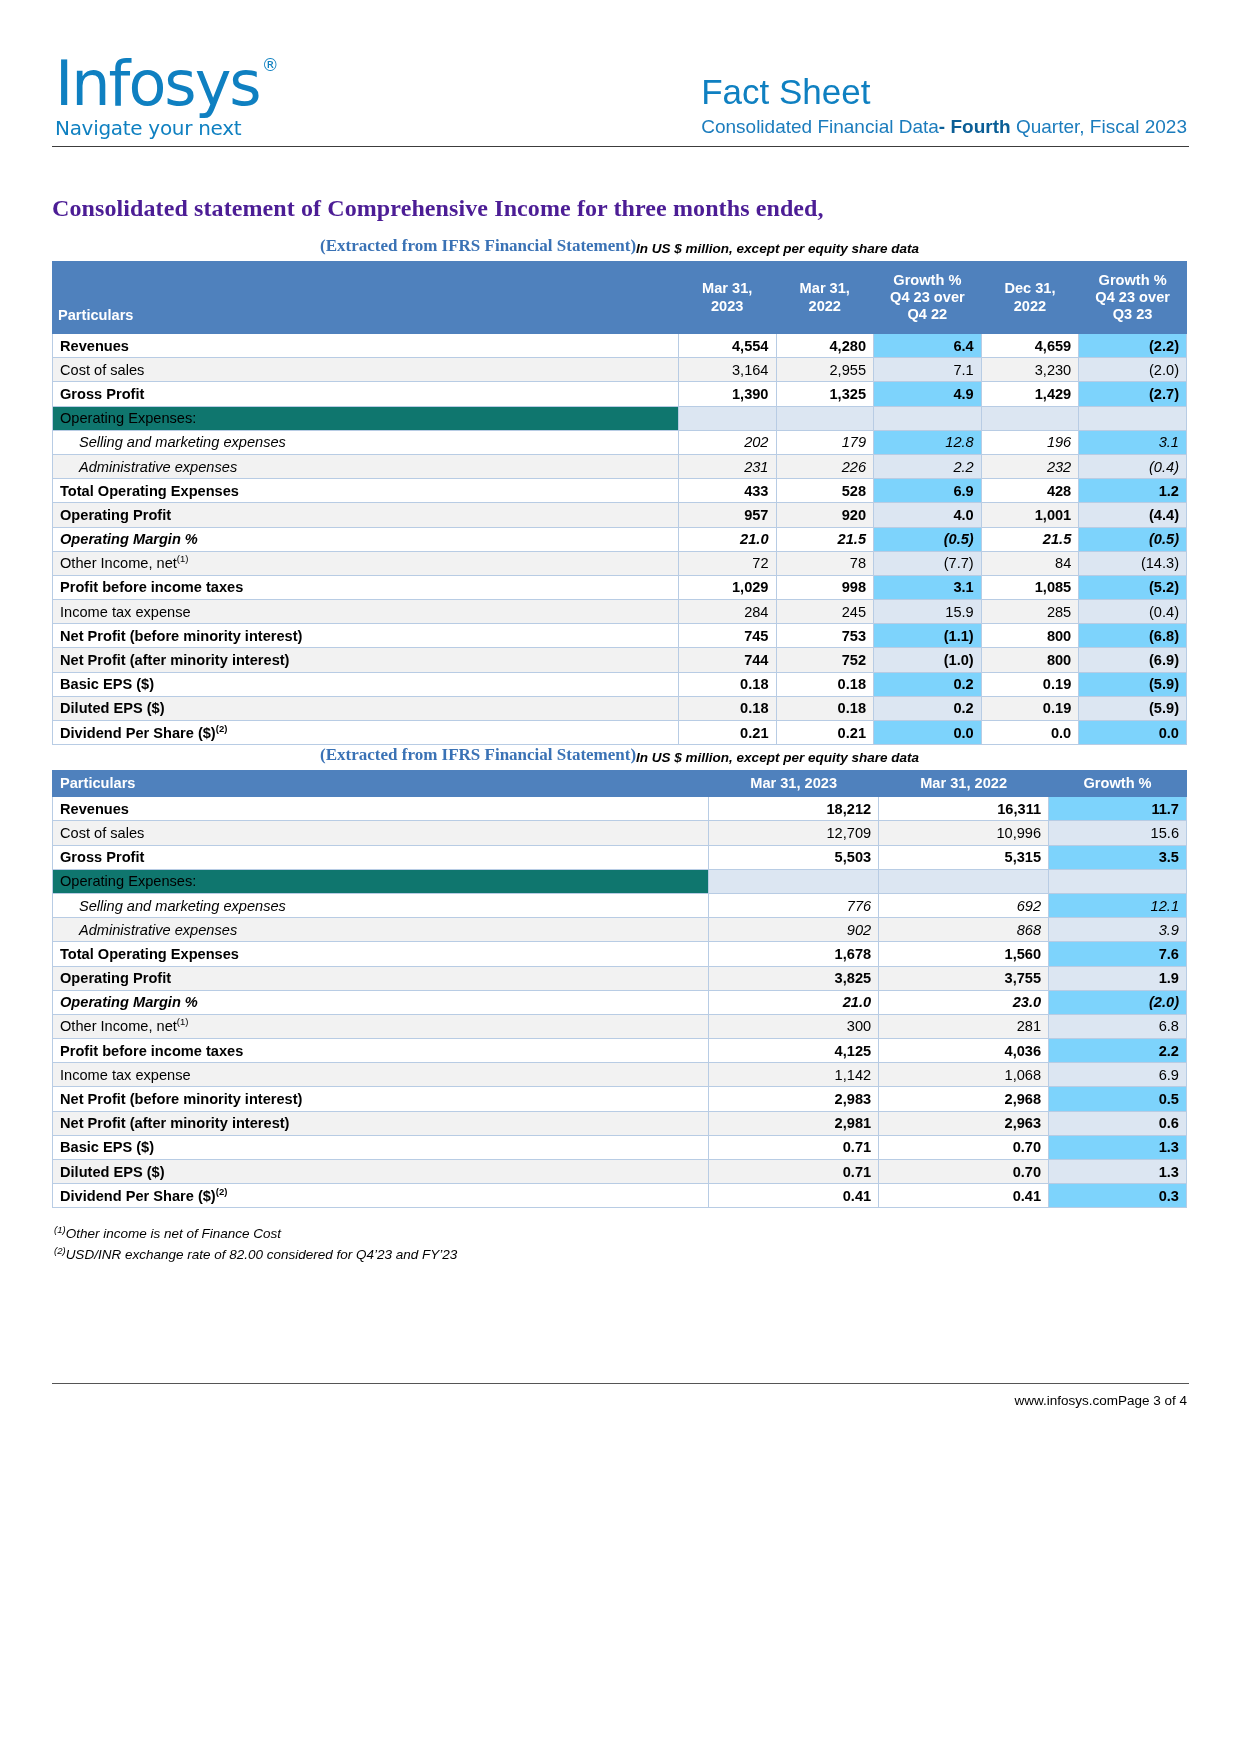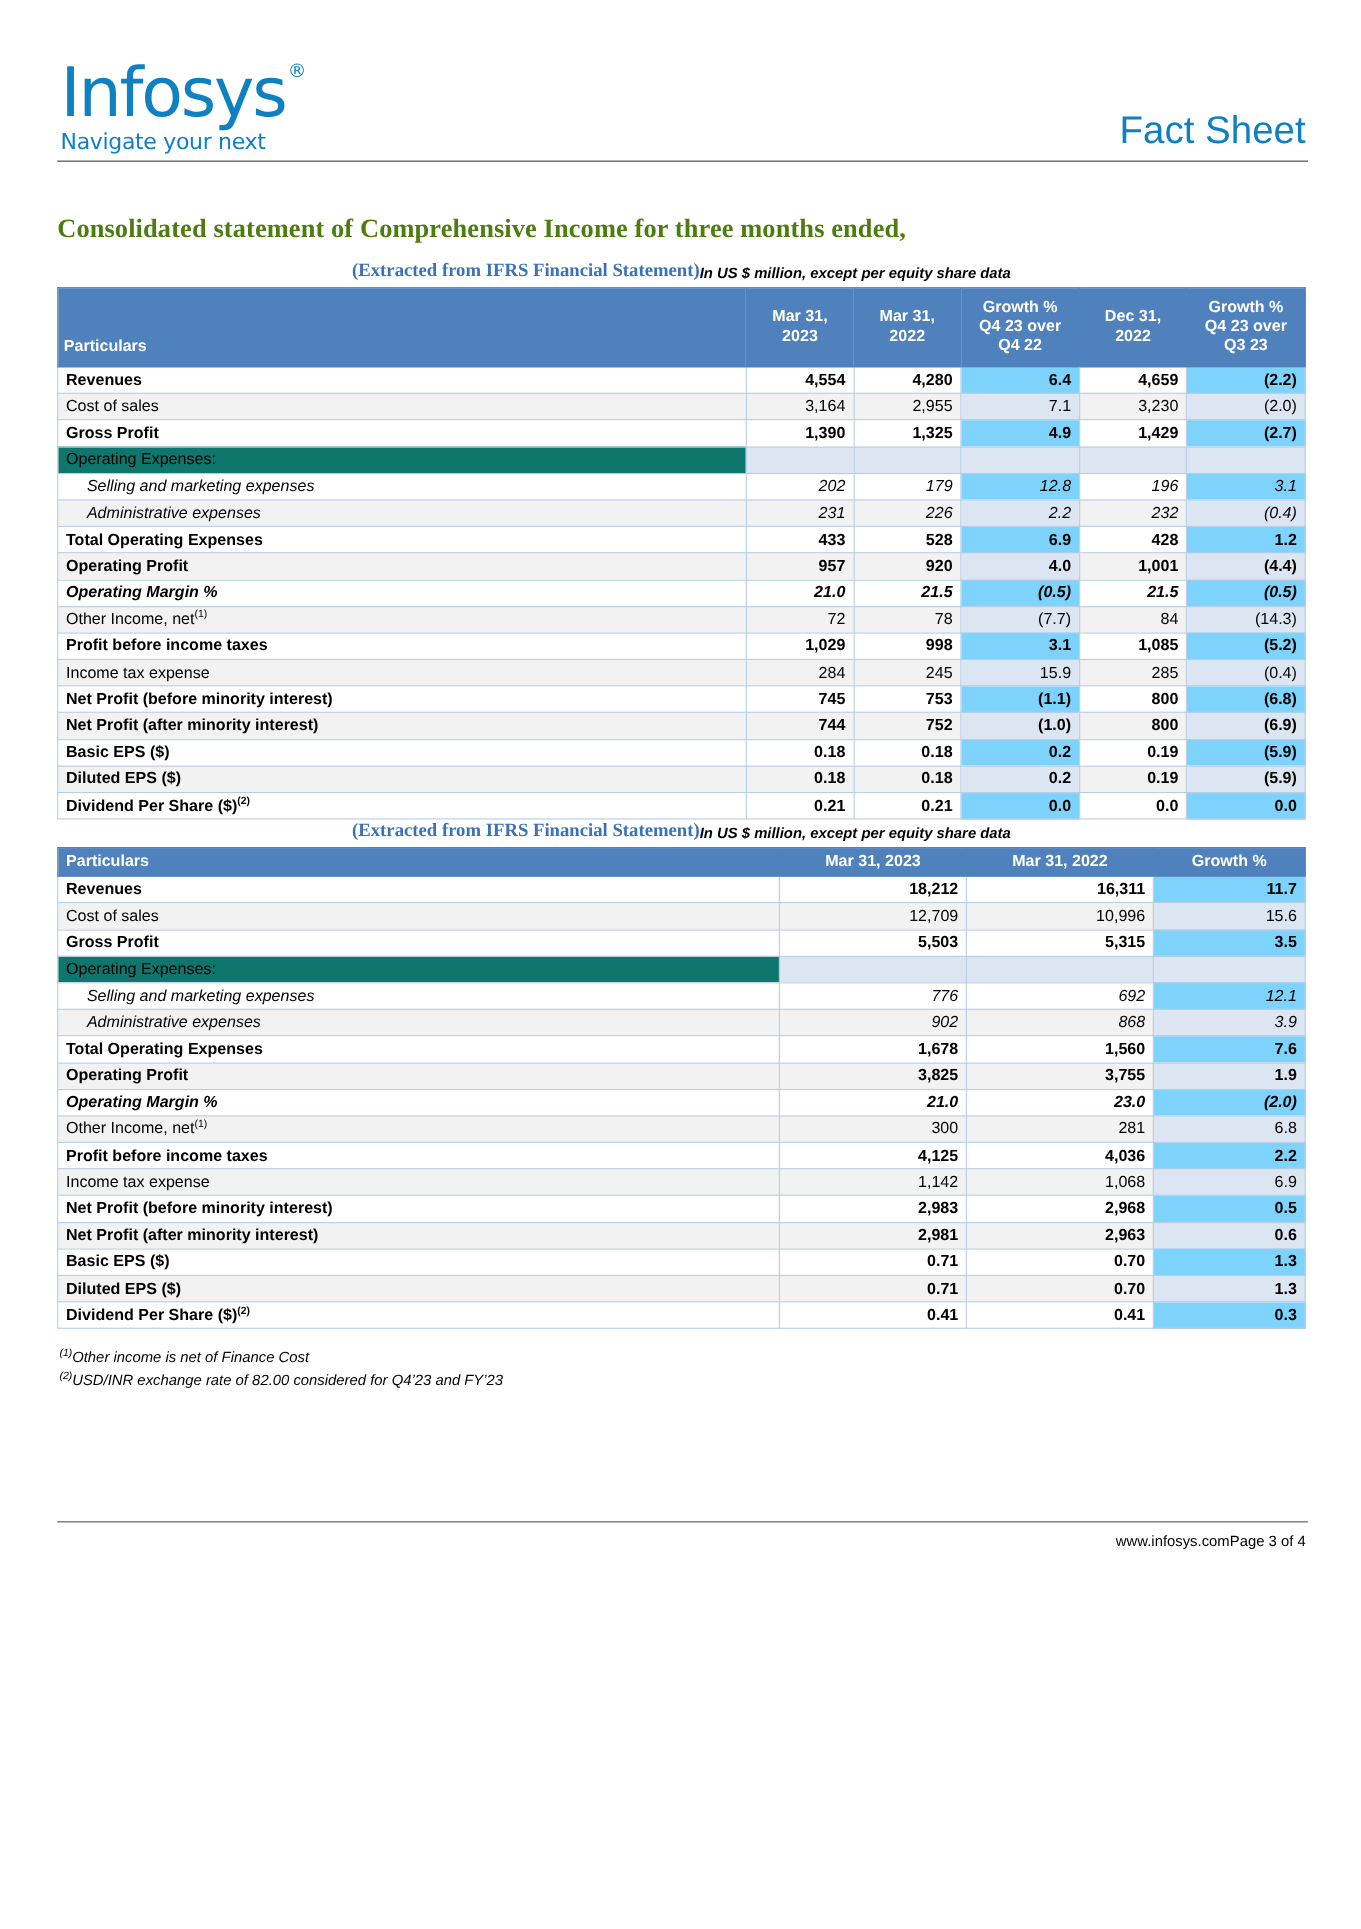--- a/index.html
+++ b/index.html
@@ -77,21 +77,21 @@
   }
 
   
   .section {
     margin: 0 10px 0 12px;
   }
   .section-title {
     font-family: "Liberation Serif", serif;
     font-size: 24px;
     font-weight: bold;
-    color: #4d7c0f;
+    color: #4c1d95;
     margin-top: 48px;
     margin-bottom: 14px;
     letter-spacing: 0.1px;
   }
   .section-title.tight { margin-bottom: 6px; }
   .subtitle-row {
     display: flex;
     align-items: flex-end;
     justify-content: center;
     margin-bottom: 5px;
@@ -209,20 +209,23 @@
 
   <div class="header">
     <div class="logo-block">
       <div class="logo-wordmark">
         <span>Infosys</span><span class="logo-reg">®</span>
       </div>
       <div class="logo-tagline">Navigate your next</div>
     </div>
     <div class="header-right">
       <div class="fact-sheet-title">Fact Sheet</div>
+      <div class="fact-sheet-sub"><span>Consolidated Financial Data</span><span class="b">-</span>
+        <span class="b">Fourth</span>
+        <span>Quarter, Fiscal 2023</span></div>
     </div>
   </div>
   <div class="header-rule"></div>
 
   <div class="section">
     <div class="section-title">Consolidated statement of Comprehensive Income for three months ended,</div>
     <div class="subtitle-row">
       <div class="extracted">(Extracted from IFRS Financial Statement)</div>
       <div class="units-note">In US $ million, except per equity share data</div>
     </div>

